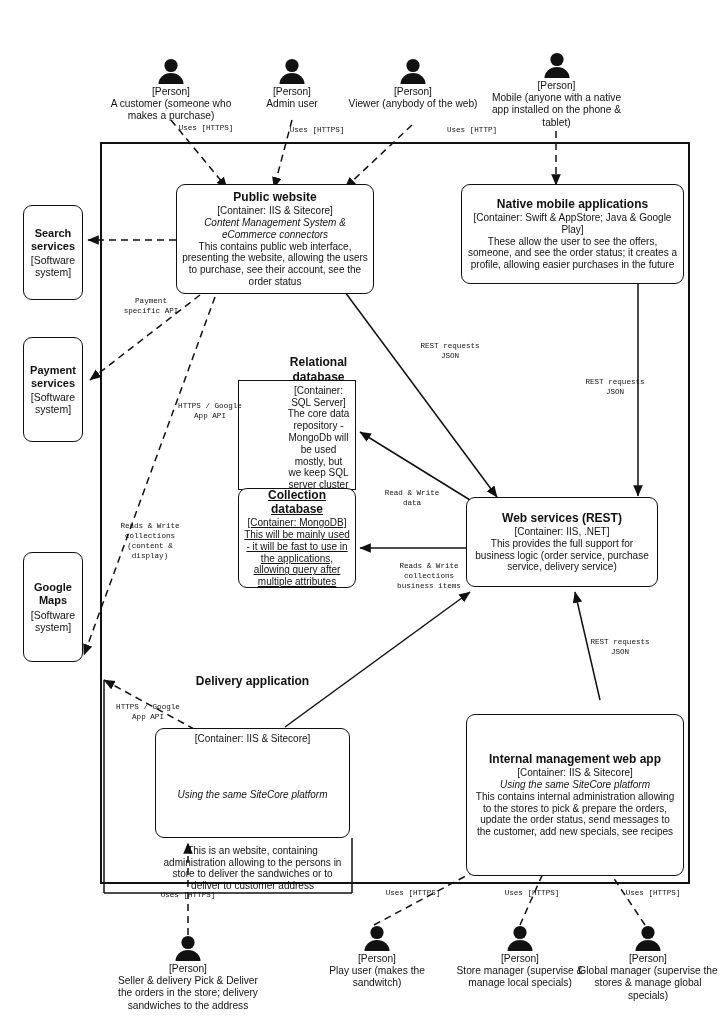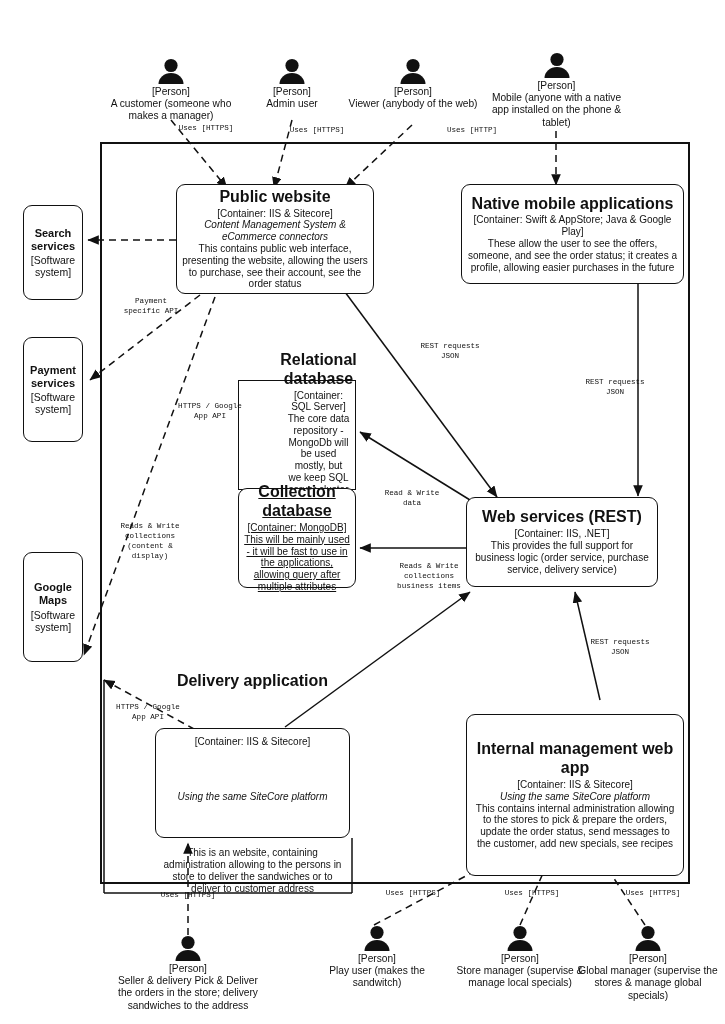--- a/index.html
+++ b/index.html
@@ -6,21 +6,21 @@
   body{width:725px;height:1024px;position:relative;overflow:hidden;
        font-family:"Liberation Sans",sans-serif;color:#111;}
   #stage{position:absolute;left:0;top:0;width:725px;height:1024px;}
 
   svg.layer{position:absolute;left:0;top:0;width:725px;height:1024px;pointer-events:none;}
 
   .box{position:absolute;box-sizing:border-box;border:1.6px solid #111;background:#fff;
        display:flex;flex-direction:column;align-items:center;justify-content:center;
        text-align:center;line-height:1.18;padding:4px 5px;}
   .box.rounded{border-radius:9px;}
-  .box .t-title{font-weight:bold;font-size:16px;margin-bottom:1px;}
+  .box .t-title{font-weight:bold;font-size:12px;margin-bottom:1px;}
   .box .t-tech{font-size:10px;}
   .box .t-italic{font-style:italic;font-size:10px;}
   .box .t-desc{font-size:10px;}
 
   .syssm .t-title{font-weight:bold;font-size:11px;line-height:1.2;}
   .syssm .t-tech{font-size:10.5px;line-height:1.15;}
 
   .person{position:absolute;text-align:center;font-size:10.2px;line-height:1.2;}
   .person .glyph{display:block;margin:0 auto 2px auto;width:30px;height:26px;}
   .person .p-kind{display:block;}
@@ -85,21 +85,21 @@
   </svg>
 
   <div class="boundary" style="left:100px;top:142px;width:590px;height:742px;"></div>
 
   <div class="person" style="left:96px;top:58px;width:150px;">
     <svg class="glyph" viewBox="0 0 30 26">
       <circle cx="15" cy="7.5" r="6.6" fill="#111"></circle>
       <path d="M2.5,26 a12.5,11 0 0 1 25,0 z" fill="#111"></path>
     </svg>
     <span class="p-kind">[Person]</span>
-    <span class="p-name">A customer (someone who makes a manager)</span>
+    <span class="p-name">A customer (someone who makes a purchase)</span>
   </div>
 
   <div class="person" style="left:247px;top:58px;width:90px;">
     <svg class="glyph" viewBox="0 0 30 26">
       <circle cx="15" cy="7.5" r="6.6" fill="#111"></circle>
       <path d="M2.5,26 a12.5,11 0 0 1 25,0 z" fill="#111"></path>
     </svg>
     <span class="p-kind">[Person]</span>
     <span class="p-name">Admin user</span>
   </div>

